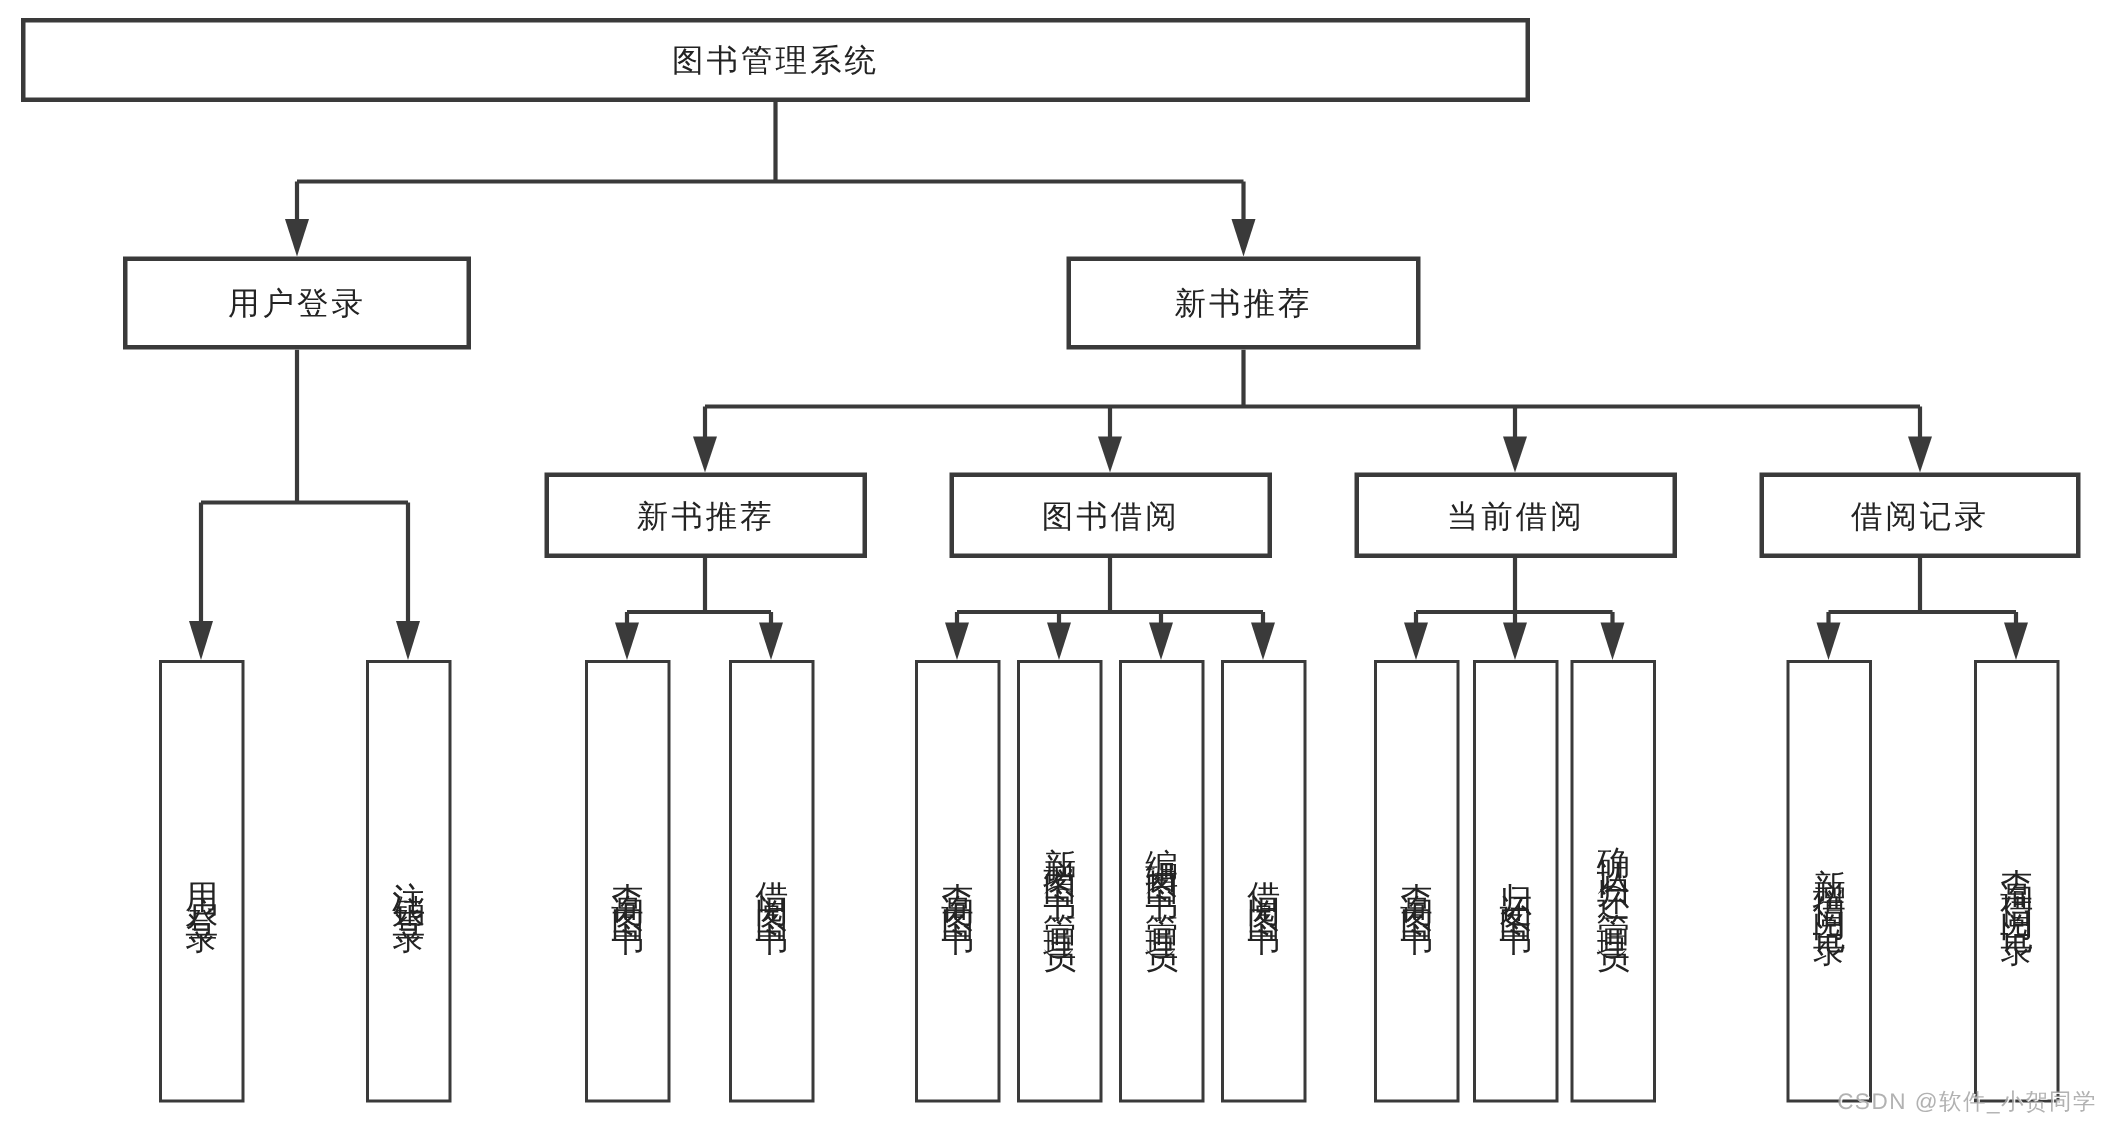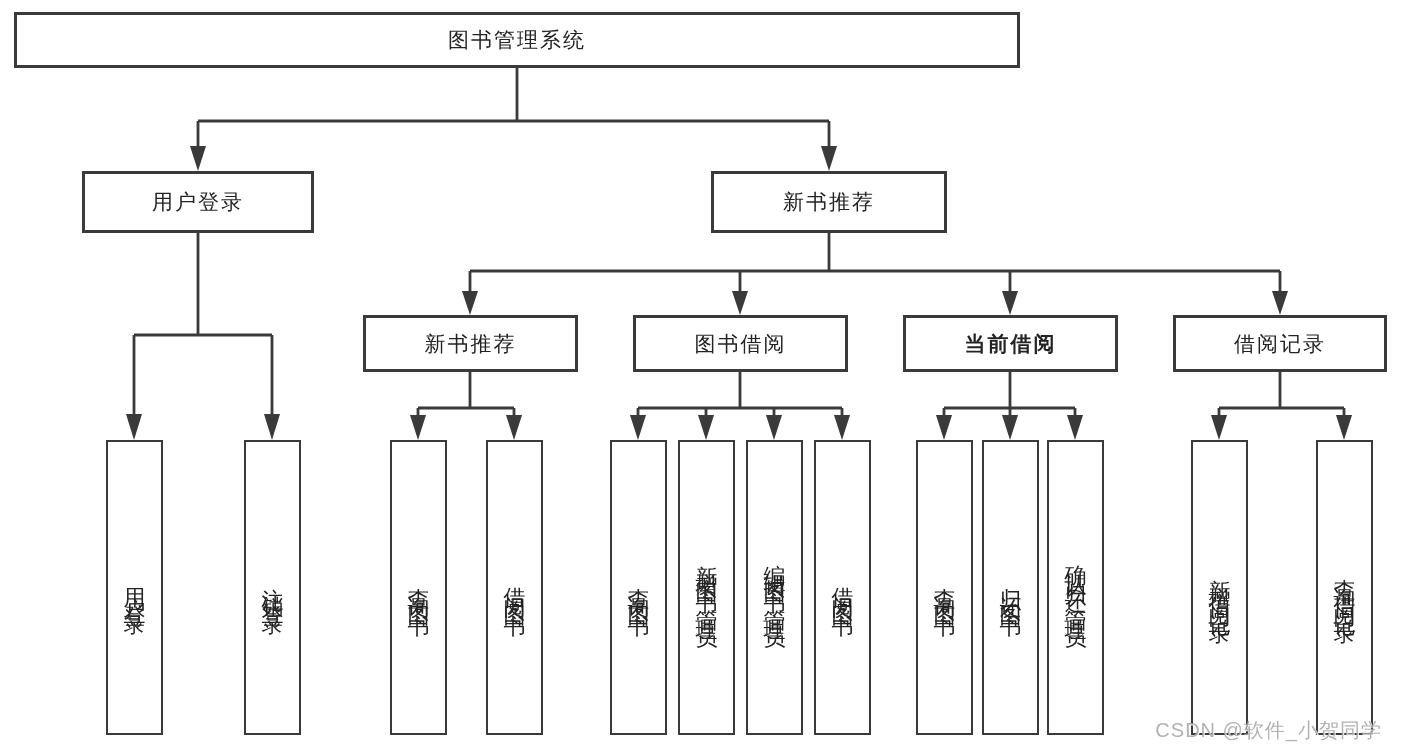--- a/index.html
+++ b/index.html
@@ -41,23 +41,23 @@
   .node.leaf .vtext {
     writing-mode: vertical-rl;
     text-orientation: mixed;
     letter-spacing: 9px;
     font-size: 22px;
     line-height: 1;
     white-space: nowrap;
   }
   #watermark {
     position: absolute;
-    right: 23px;
+    right: 7px;
     bottom: 3px;
-    font-size: 20px;
+    font-size: 15px;
     color: rgba(164,164,164,0.85);
     text-shadow: 1px 1px 0 rgba(255,255,255,0.9);
     letter-spacing: 1px;
     z-index: 5;
     margin-top: 12px;
   }
 </style>
 </head>
 <body>
 
@@ -132,21 +132,21 @@
     </g>
   </svg>
 
   <div class="node" style="left:14px; top:12px; width:1006px; height:56px;">图书管理系统</div>
 
   <div class="node" style="left:82px; top:171px; width:232px; height:62px;">用户登录</div>
   <div class="node" style="left:711px; top:171px; width:236px; height:62px;">新书推荐</div>
 
   <div class="node" style="left:633px; top:315px; width:215px; height:57px;">图书借阅</div>
   <div class="node" style="left:363px; top:315px; width:215px; height:57px;">新书推荐</div>
-  <div class="node" style="left:903px; top:315px; width:215px; height:57px;font-weight:bold;">当前借阅</div>
+  <div class="node" style="left:903px; top:315px; width:215px; height:57px;">当前借阅</div>
   <div class="node" style="left:1173px; top:315px; width:214px; height:57px;">借阅记录</div>
 
   <div class="node leaf" style="left:106px; top:440px; width:57px; height:295px;">
     <span class="vtext">用户登录</span>
   </div>
   <div class="node leaf" style="left:244px; top:440px; width:57px; height:295px;">
     <span class="vtext">注销登录</span>
   </div>
 
   <div class="node leaf" style="left:390px; top:440px; width:57px; height:295px;">

